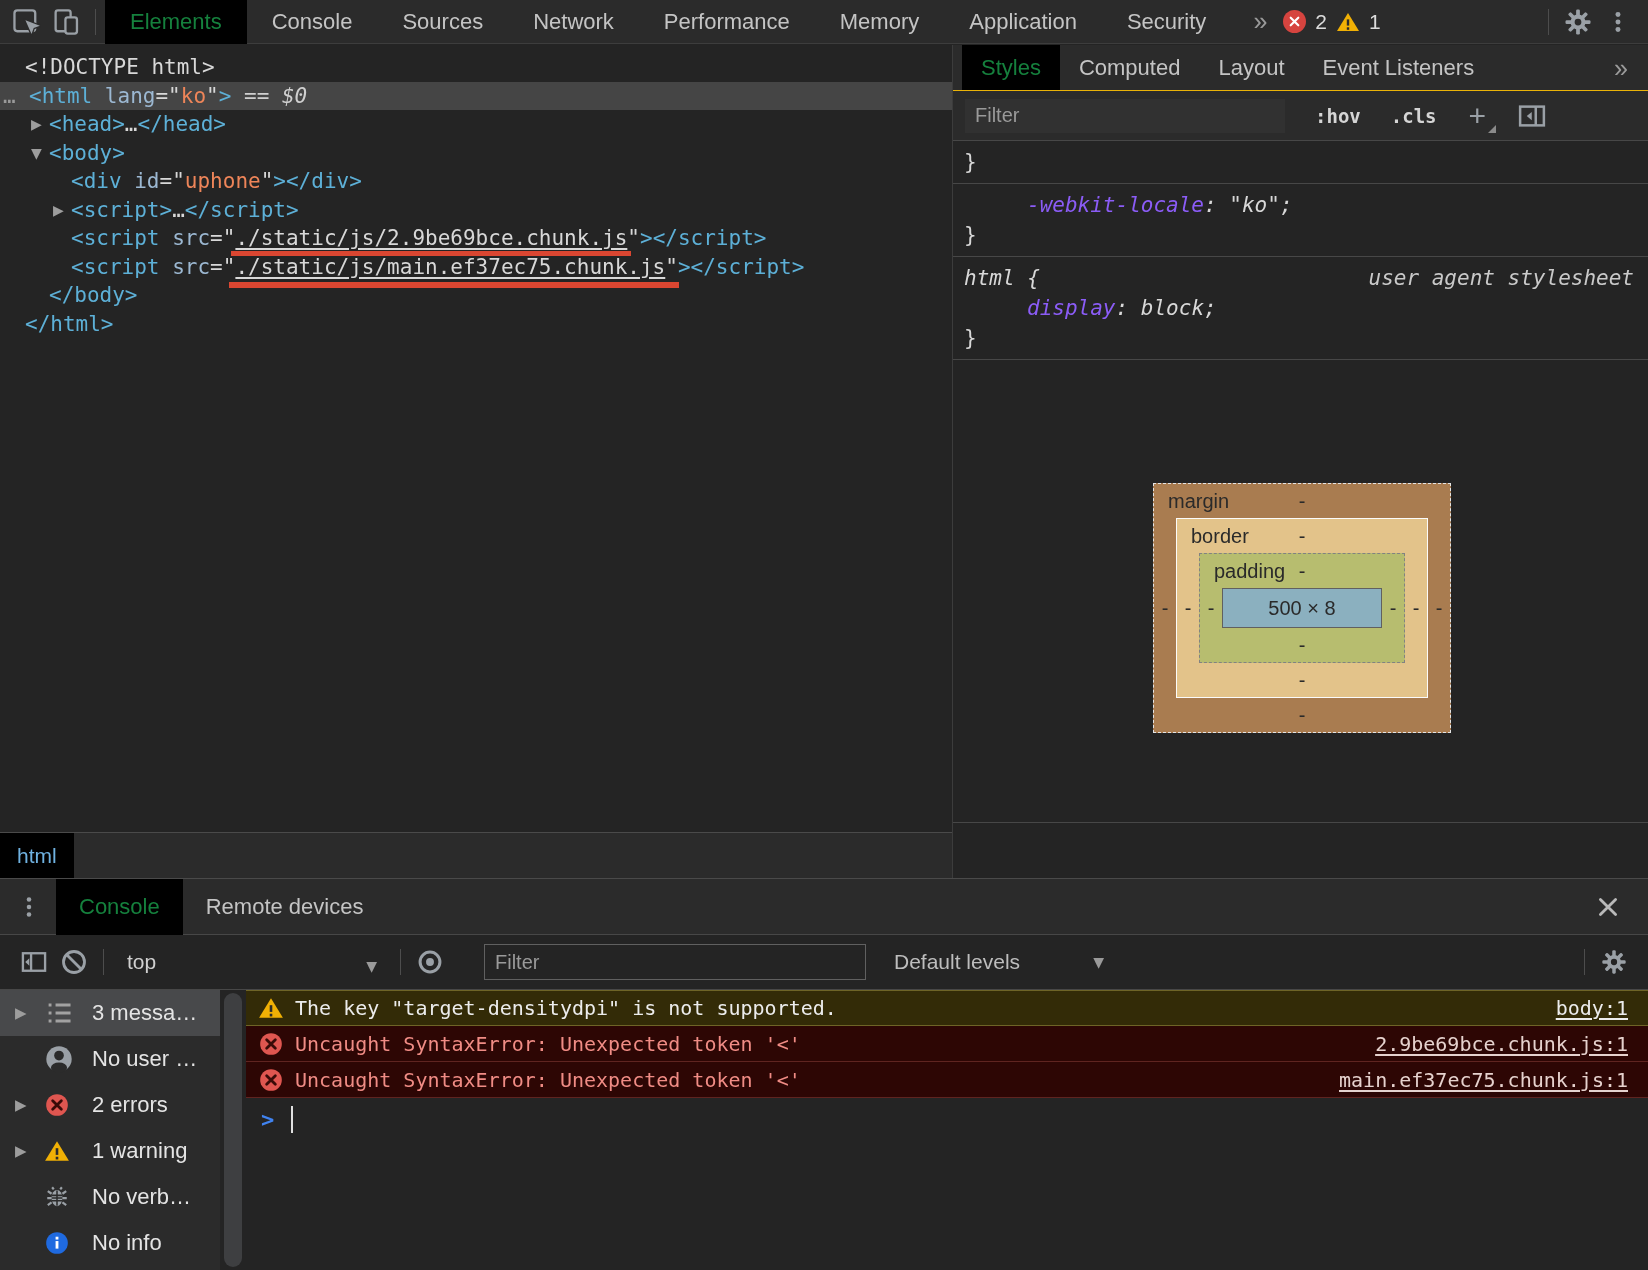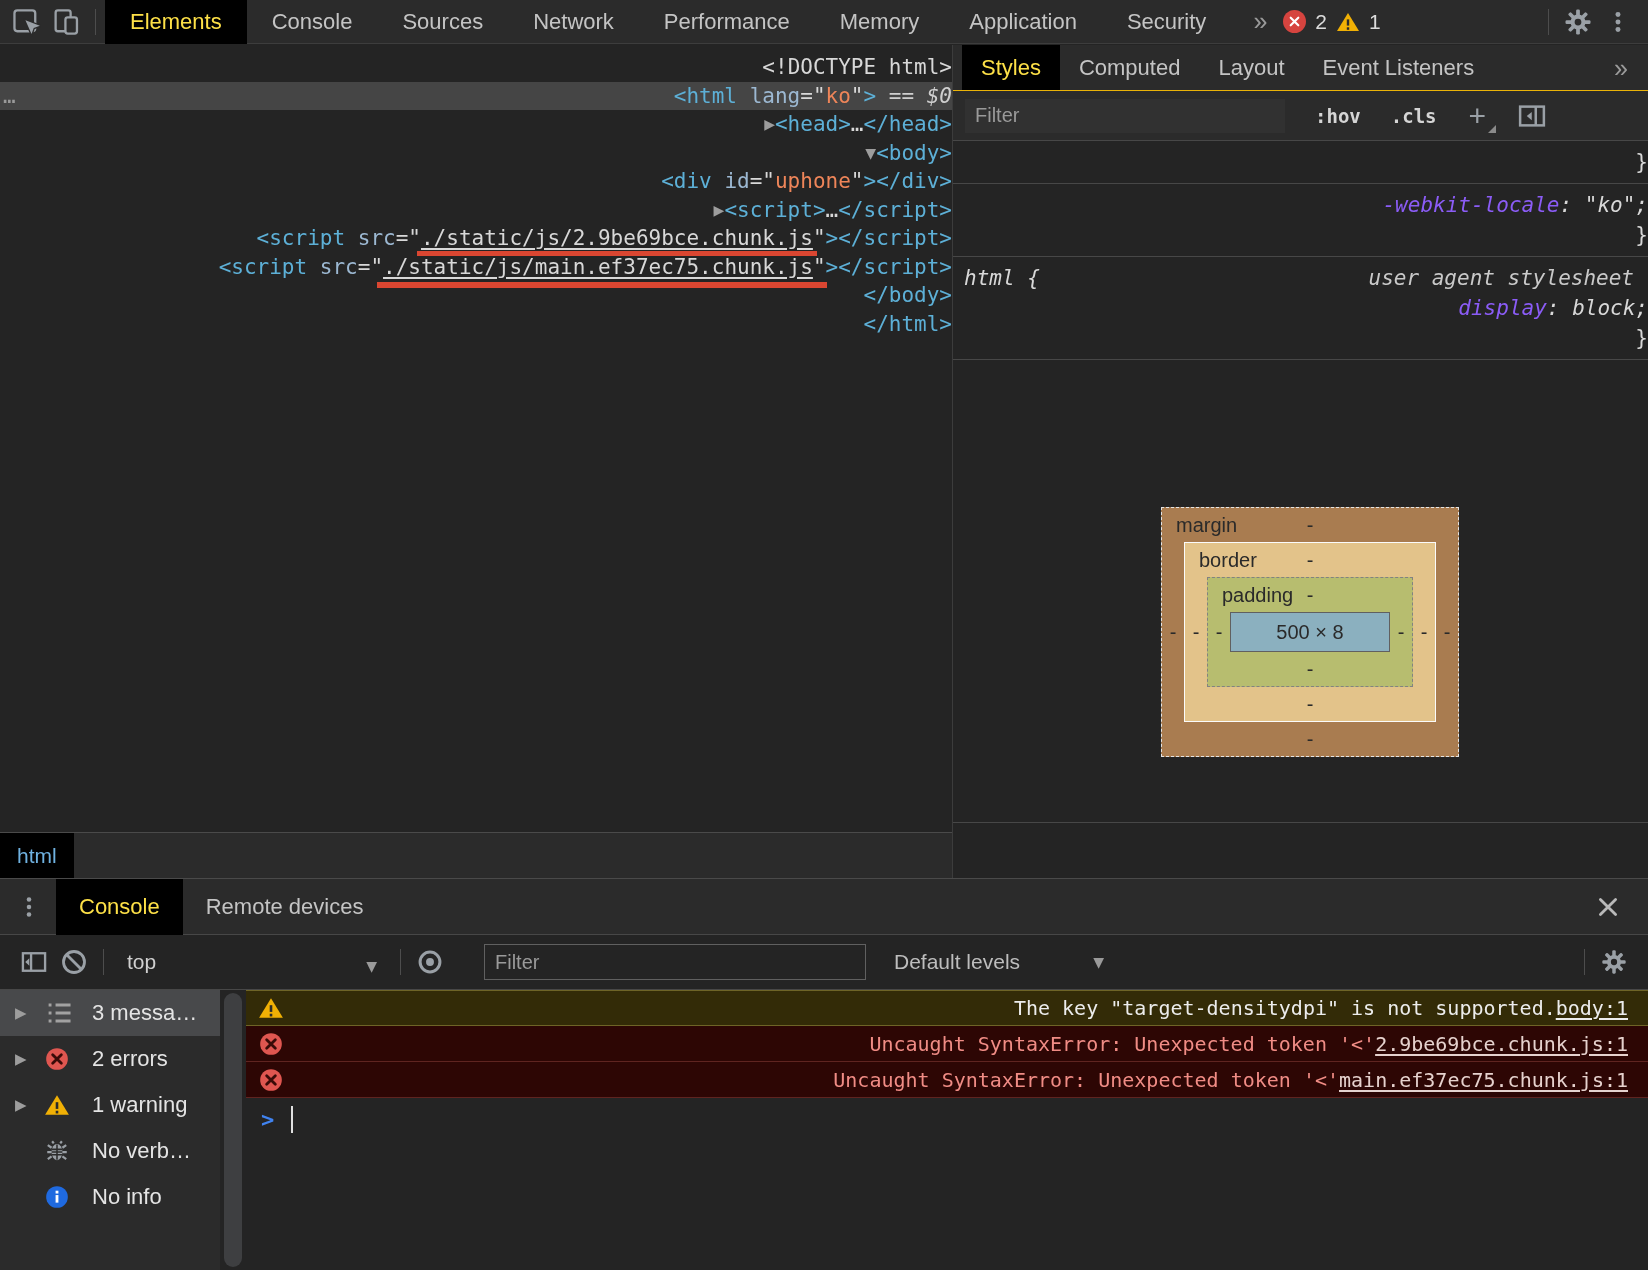--- a/index.html
+++ b/index.html
@@ -1,30 +1,30 @@
 <!DOCTYPE html>
 <html><head>
 <meta charset="utf-8">
 <style>
   * { margin:0; padding:0; box-sizing:border-box; }
   html,body { background:#1a1a1a; }
   #root{ position:relative; width:1648px; height:1270px; background:#242424;
          font-family:"Liberation Sans",sans-serif; color:#d8d8d8; overflow:hidden; }
-  .mono{ font-family:"DejaVu Sans Mono","Liberation Mono",monospace;text-align:right; }
+  .mono{ font-family:"DejaVu Sans Mono","Liberation Mono",monospace; }
   svg{ display:block; }
   .vsep{ width:1px; height:26px; background:#4d4d4d; margin:0 9px; flex:none; }
 
   
   #top-toolbar{ position:absolute; top:0; left:0; right:0; height:44px; background:#2b2b2b;
                 border-bottom:1px solid #3d3d3d; display:flex; align-items:center; }
   .icon-btn{ width:40px; height:40px; display:flex; align-items:center; justify-content:center; flex:none; }
   #top-toolbar .icon-btn:first-child{ margin-left:6px; }
   .tabs{ display:flex; align-items:stretch; height:44px; }
   .tab{ padding:0 25px; line-height:44px; font-size:22px; color:#c4c4c4; white-space:nowrap; }
-  .tab.active{ background:#000; color:#fde047; }
+  .tab.active{ background:#000; color:#15803d; }
   .chevron-more{ font-size:25px; color:#9a9a9a; margin:0 16px 0 22px; }
   .badge-group{ display:flex; align-items:center; gap:9px; font-size:21px; color:#dcdcdc; }
   .err-badge{ width:23px; height:23px; border-radius:50%; background:#d6443f;
               display:flex; align-items:center; justify-content:center; }
   .right-ctrls{ margin-left:auto; display:flex; align-items:center; margin-right:10px; }
 
   
   #elements-panel{ position:absolute; top:45px; left:0; width:952px; height:833px; background:#242424; }
   #dom-tree{ padding-top:8px; font-size:21px; line-height:28.5px; white-space:pre; }
   .dom-row{ height:28.5px; position:relative; }
@@ -67,21 +67,21 @@
   .rule{ border-bottom:1px solid #474747; padding:6px 0 6px 11px; color:#d8d8d8; }
   .rule.italic .sel, .rule.italic .decl-line, .rule.italic .origin{ font-style:italic; }
   .rule-head{ display:flex; }
   .sel::after{ content:" {"; }
   .origin{ margin-left:auto; margin-right:14px; color:#c9c9c9; font-style:italic; }
   .decl-line{ padding-left:38px; }
   .decl-prop{ color:#8b5cf6;margin-left:25px; }
   .decl-prop::after{ content:": "; color:#d8d8d8; }
   .decl-val::after{ content:";"; }
   .rule-close::before{ content:"}"; }
-  #bm-wrap{ position:absolute; top:438px; left:208px;margin-top:24px; }
+  #bm-wrap{ position:absolute; top:438px; left:200px; }
   .bm{ font-size:20px; color:#2a2a2a; text-align:center; }
   .bm-margin{ background:#a97c50; border:1px dashed #e4e4e4; width:max-content; }
   .bm-border{ background:#e3c38a; border:1px solid #fbfbfb; }
   .bm-padding{ background:#b7bd6f; border:1px dashed #828282; }
   .bm-content{ background:#8bb0bf; border:1px solid #606060; width:160px; height:40px; line-height:38px; }
   .bm-lblrow{ height:34px; line-height:34px; position:relative; }
   .bm-lbl{ position:absolute; left:14px; }
   .bm-mid{ display:flex; align-items:center; }
   .bm-side{ width:22px; flex:none; }
   #sp-bottom-line{ position:absolute; left:0; right:0; top:777px; border-top:1px solid #474747; }
@@ -355,20 +355,31 @@
             <span class="cs-arrow">▶</span>
             <span class="cs-icon">
               <svg viewBox="0 0 26 26" width="30" height="30" stroke="#a2a2a2" stroke-width="2.6" fill="none">
                 <path d="M10 6 H23 M10 13 H23 M10 20 H23"></path>
                 <path d="M4 6 H6.5 M4 13 H6.5 M4 20 H6.5"></path>
               </svg>
             </span>
             <span class="cs-label">3 messa…</span>
           </div>
           <div class="cs-item">
+            <span class="cs-arrow"></span>
+            <span class="cs-icon">
+              <svg viewBox="0 0 26 26" width="30" height="30">
+                <circle cx="13" cy="13" r="11" fill="#9aa0a6"></circle>
+                <circle cx="13" cy="10" r="4.2" fill="#2b2b2b"></circle>
+                <ellipse cx="13" cy="20.5" rx="7" ry="4.4" fill="#2b2b2b"></ellipse>
+              </svg>
+            </span>
+            <span class="cs-label">No user …</span>
+          </div>
+          <div class="cs-item">
             <span class="cs-arrow">▶</span>
             <span class="cs-icon">
               <svg viewBox="0 0 24 24" width="26" height="26">
                 <circle cx="12" cy="12" r="10" fill="#df5650"></circle>
                 <path d="M8 8 L16 16 M16 8 L8 16" stroke="#3a0b08" stroke-width="2.6" stroke-linecap="round"></path>
               </svg>
             </span>
             <span class="cs-label">2 errors</span>
           </div>
           <div class="cs-item">

